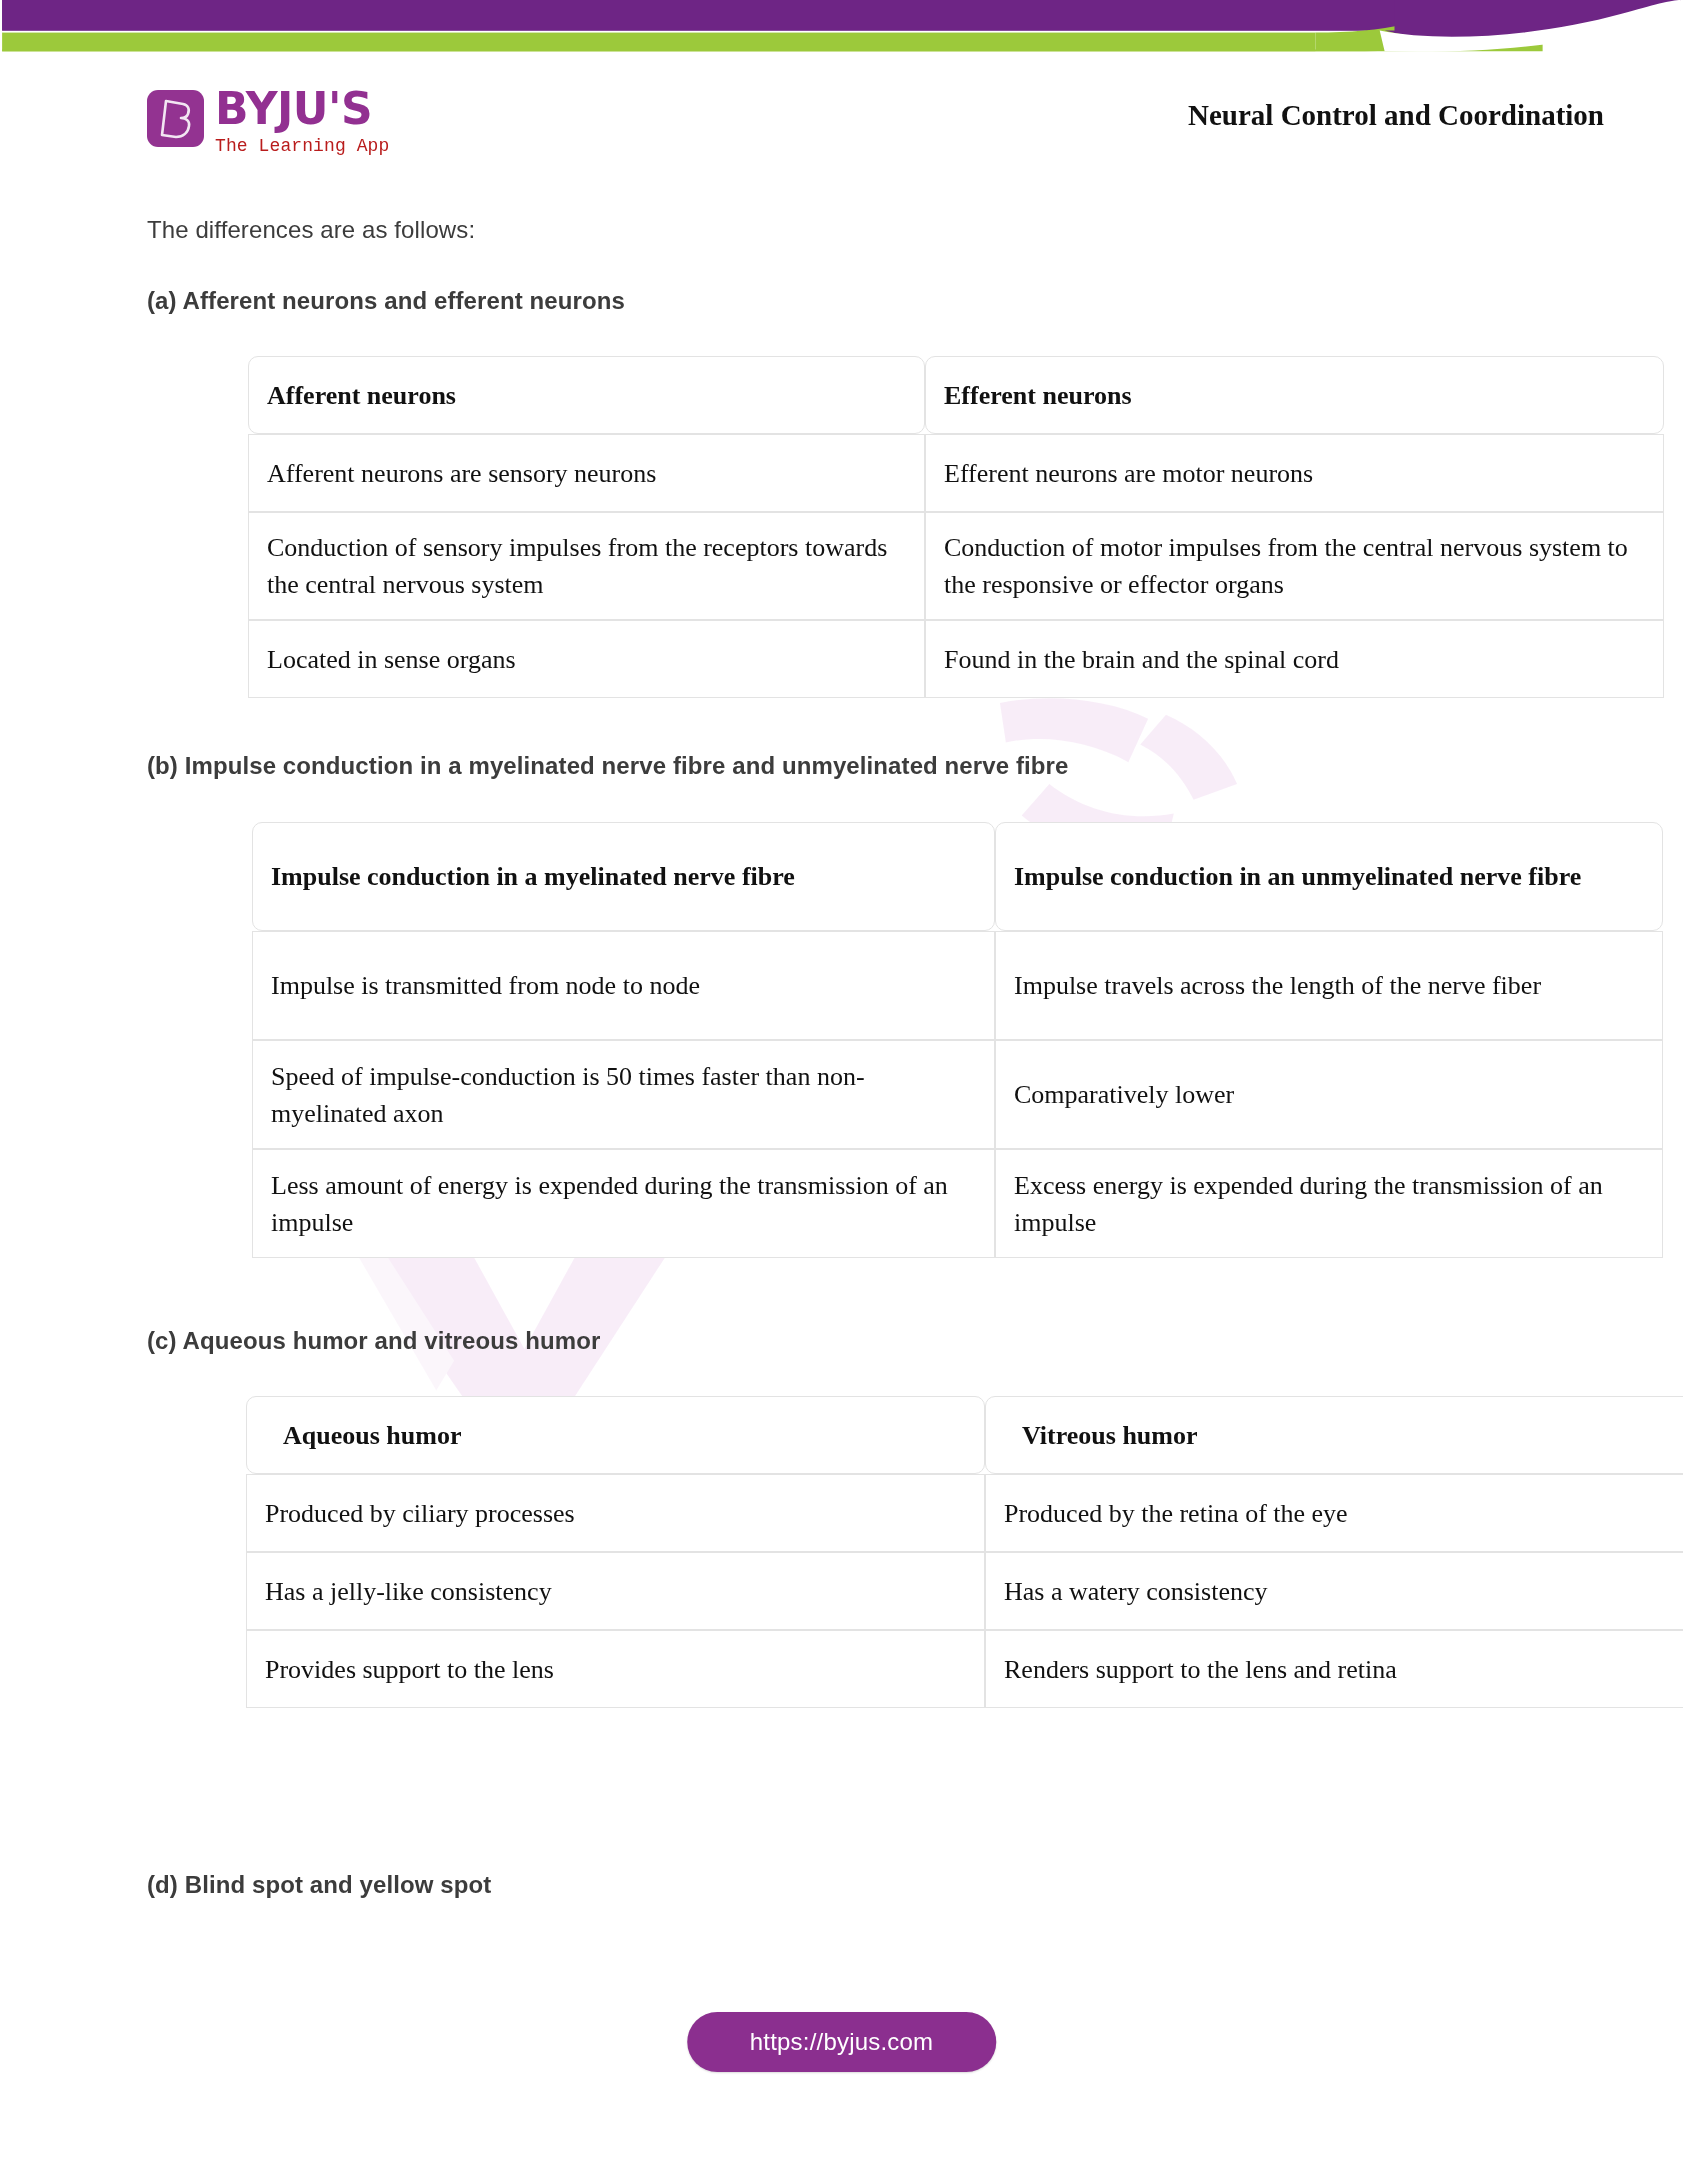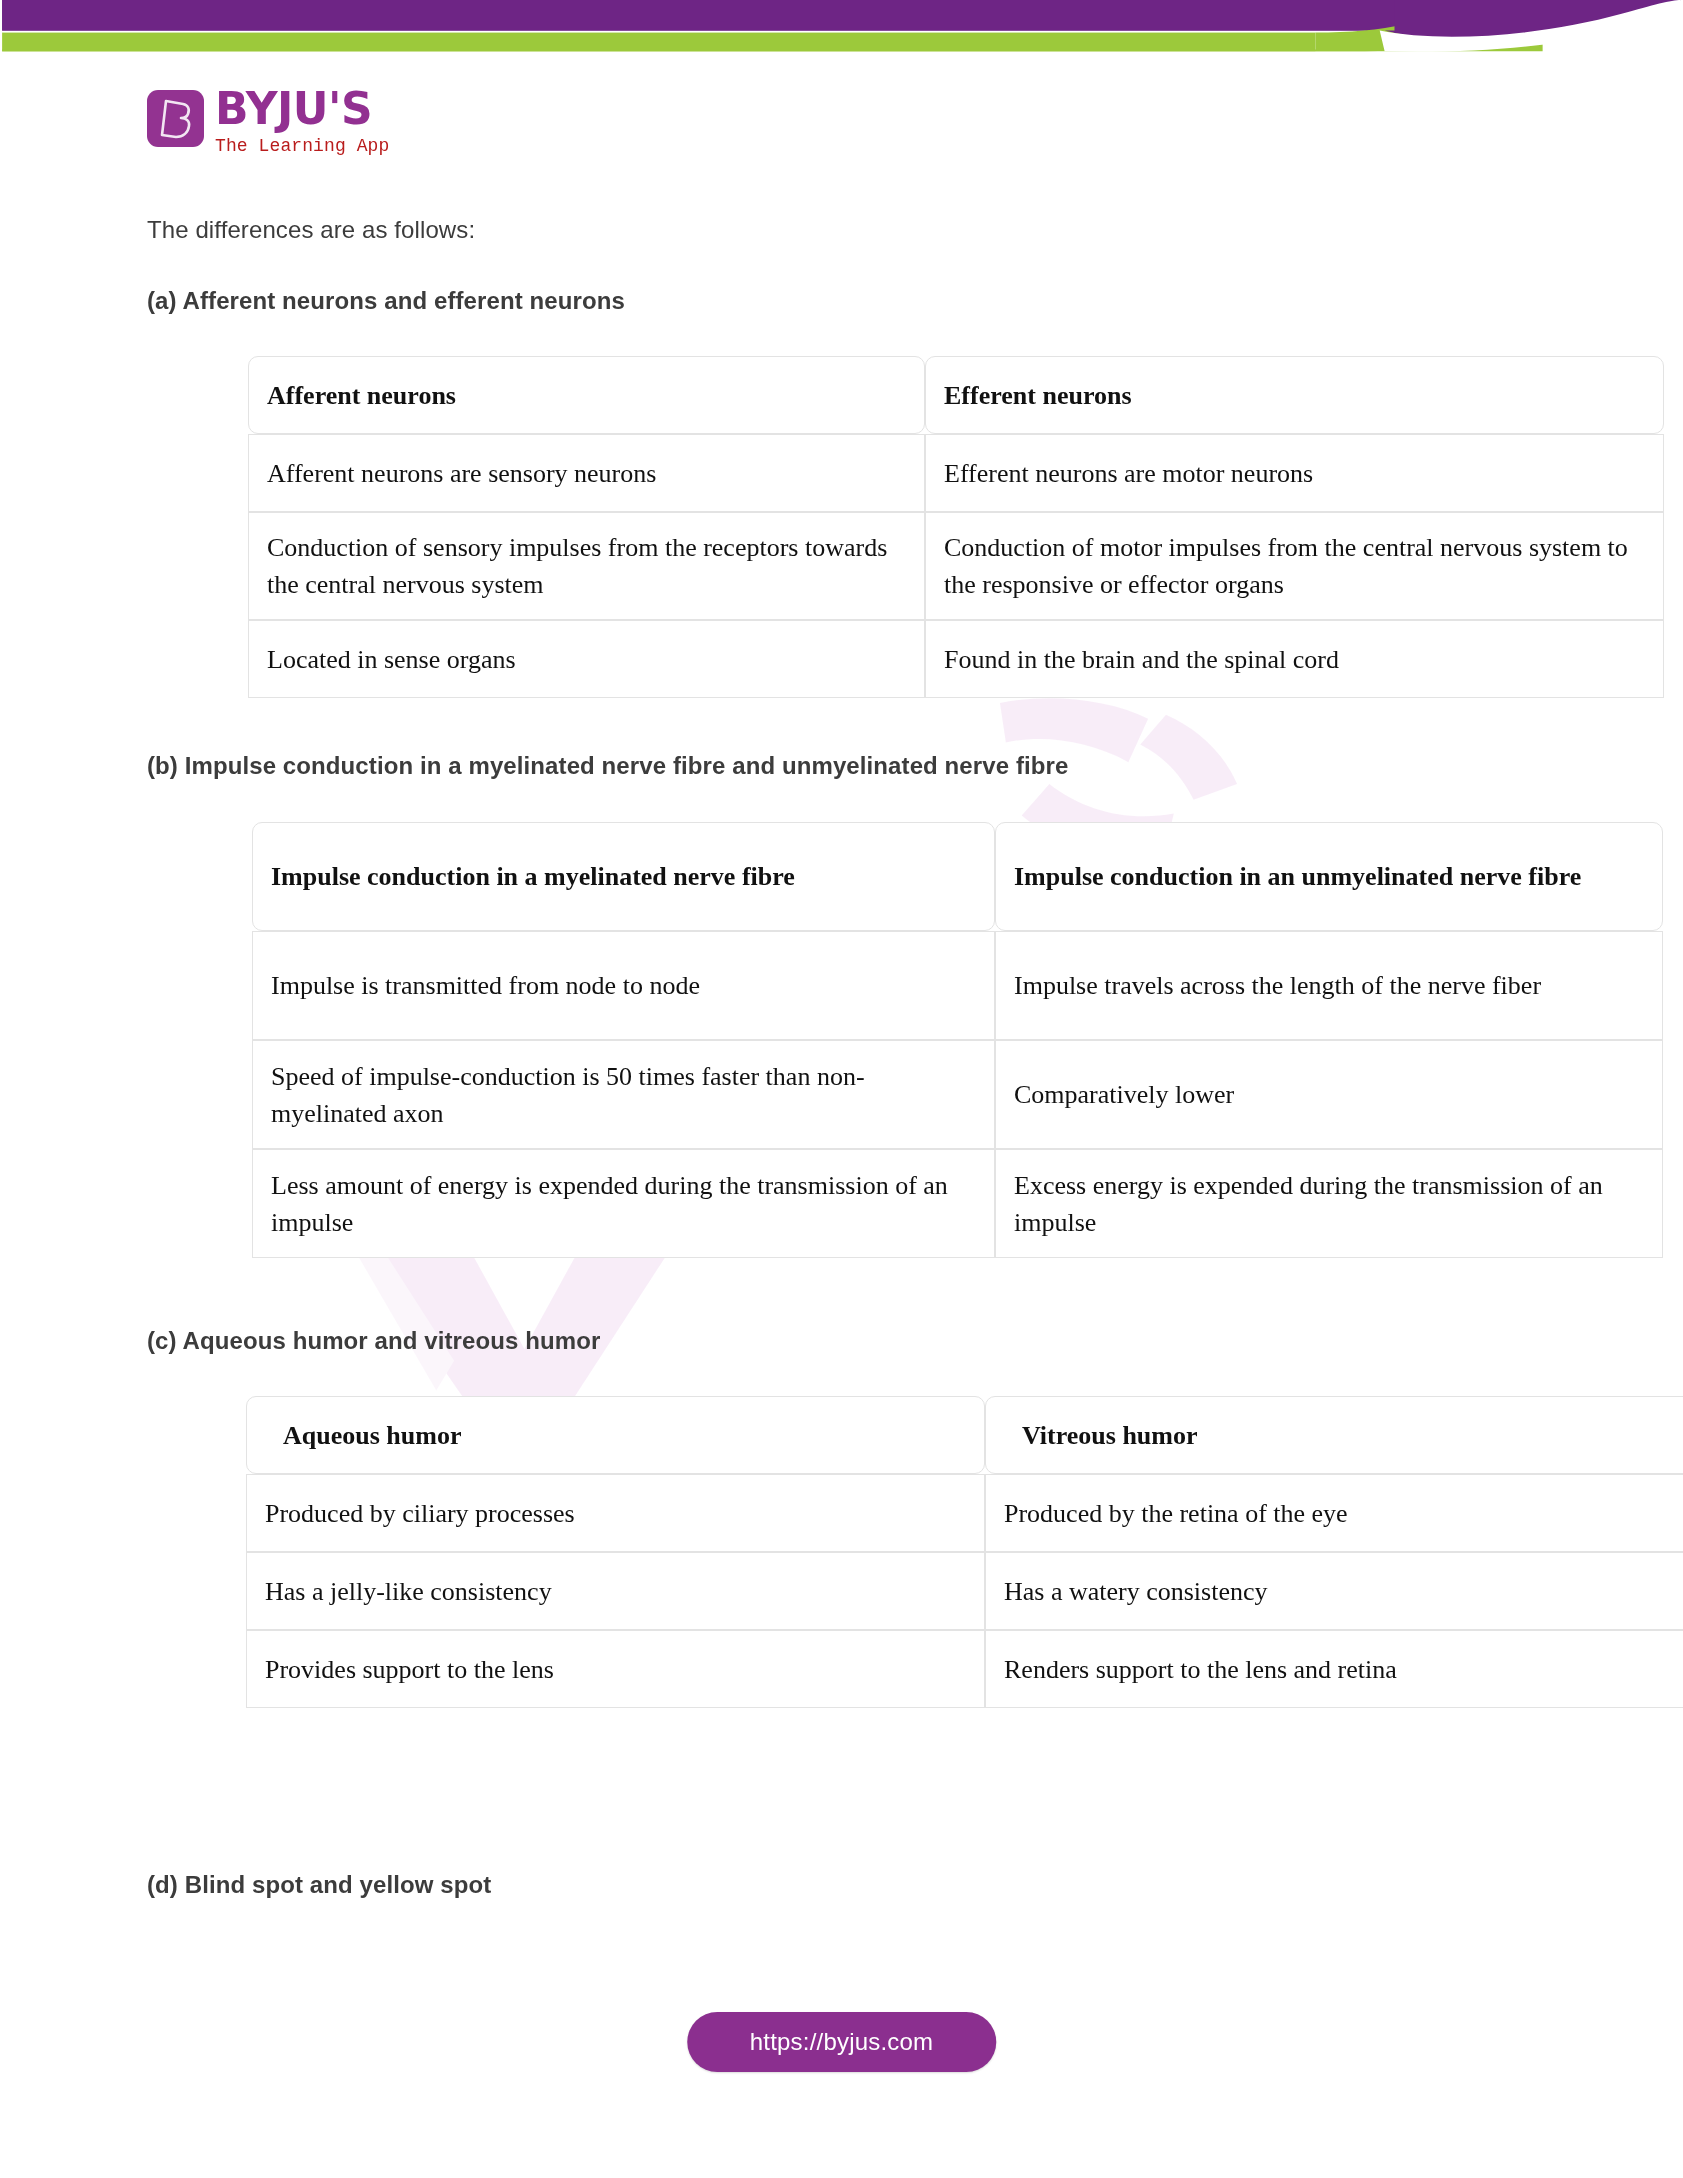--- a/index.html
+++ b/index.html
@@ -168,20 +168,21 @@
       <path d="M7,2 L24,5 C29,6 31,10 29,15 C28,18 25,19 22,19 C27,19 31,22 30,27 C29,34 24,38 17,38 L3,36 Z" fill="none" stroke="#f2e6f2" stroke-width="2.6" stroke-linejoin="round"></path>
     </svg>
   </div>
   <div id="logo-text">
     <div id="logo-word">BYJU'S</div>
     <div id="logo-tag">The Learning App</div>
   </div>
 </div>
 
 <div id="page-title">
+  <div>Neural Control and Coordination</div>
 </div>
 
 <div id="content">
 
   <div class="intro" style="top:216px;">The differences are as follows:</div>
 
   <div class="sec-label" style="top:287px;">(a) Afferent neurons and efferent neurons</div>
 
   <table class="cmp-table" id="table-a">
     <tbody>

